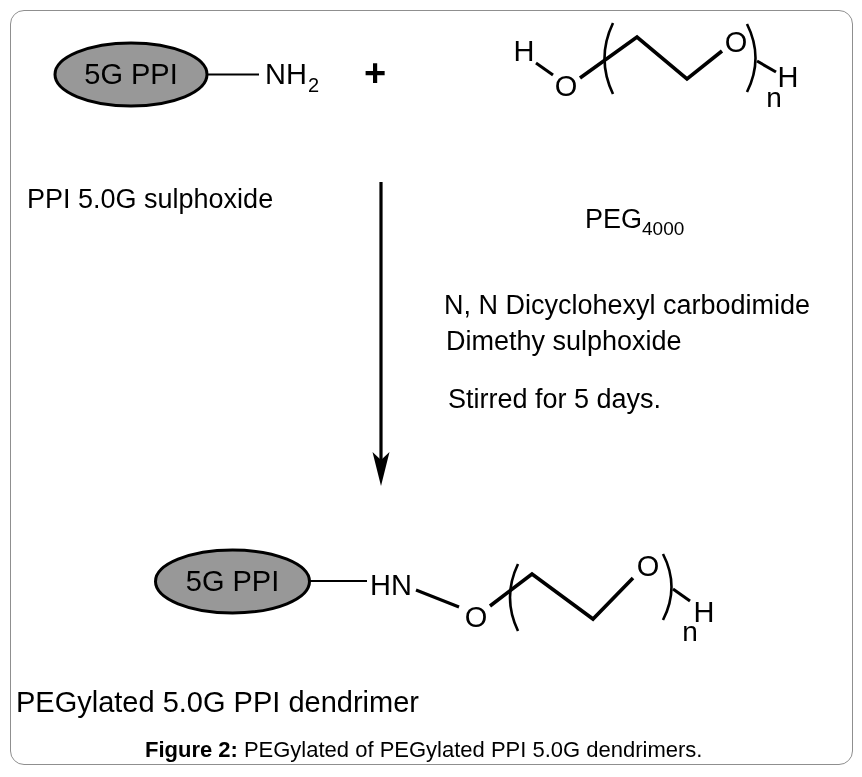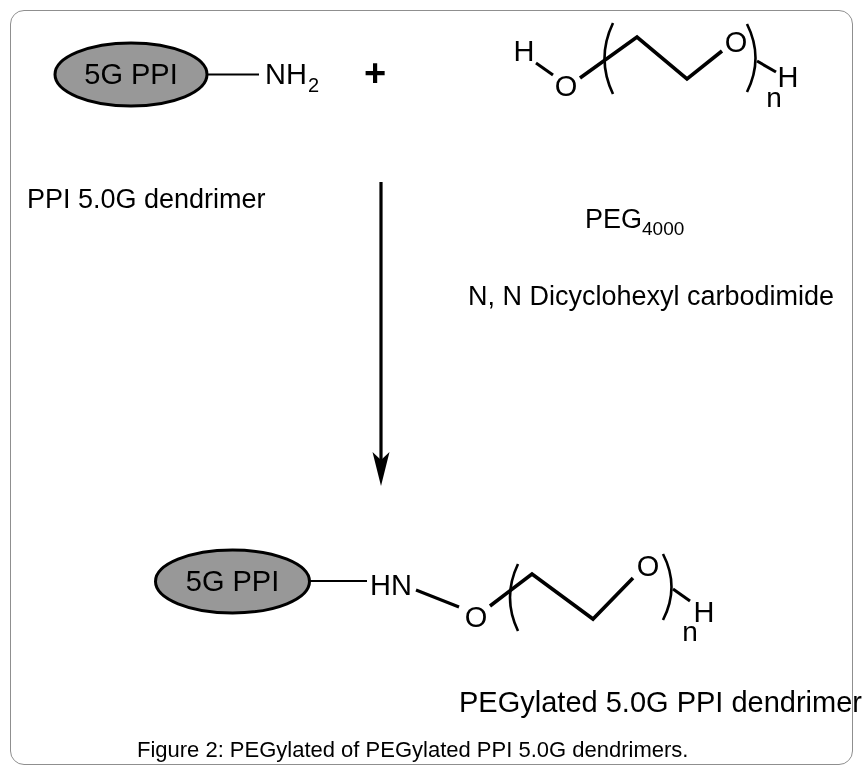--- a/index.html
+++ b/index.html
@@ -35,33 +35,33 @@
   .label {
     position: absolute;
     white-space: nowrap;
     line-height: 1;
     font-size: 27px;
   }
   #reactant-dendrimer-caption { left: 27px;  top: 186px; }
   #peg-label                  { left: 585px; top: 189px; margin-top: 17px; }
   #peg-label .subsc,
   .subsc { font-size: 19px; vertical-align: -7px; }
-  #condition-line-1 { left: 444px; top: 283px; margin-left: 24px; }
+  #condition-line-1 { left: 444px; top: 292px; }
   #condition-line-2 { left: 446px; top: 328px; }
   #condition-line-3 { left: 448px; top: 386px; }
   #product-caption {
     left: 16px; right: 0; top: 688px;
-    text-align: right;
+    text-align: left;
     font-size: 29px;
   }
   #figure-caption {
     left: 137px; top: 739px;
     font-size: 22px;
   }
-  #figure-caption .cap-label { font-weight: normal; margin-right: 6px; }
+  #figure-caption .cap-label { font-weight: bold; margin-right: 6px; margin-left: 8px; }
   svg text {
     font-family: "Liberation Sans", sans-serif;
     fill: #000000;
   }
 </style>
 </head>
 <body>
 
 <div id="canvas">
 
@@ -99,27 +99,29 @@
     <text x="476" y="627" text-anchor="middle" font-size="29">O</text>
     <path d="M 490 606 L 532 574 L 593 619 L 633 578" fill="none" stroke="#000000" stroke-width="3.6"></path>
     <path d="M 518 564 Q 502 597.5 518 631" fill="none" stroke="#000000" stroke-width="2.6"></path>
     <text x="648" y="576" text-anchor="middle" font-size="29">O</text>
     <path d="M 663 554 Q 680 587 663 620" fill="none" stroke="#000000" stroke-width="2.6"></path>
     <line x1="673" y1="589" x2="690" y2="601" stroke="#000000" stroke-width="3"></line>
     <text x="704" y="622" text-anchor="middle" font-size="29">H</text>
     <text x="690" y="641" text-anchor="middle" font-size="28">n</text>
   </svg>
 
-  <div class="label" id="reactant-dendrimer-caption">PPI 5.0G dendrimer</div>
+  <div class="label" id="reactant-dendrimer-caption">PPI 5.0G sulphoxide</div>
 
   <div class="label" id="peg-label">
     <span>PEG</span><span class="subsc">4000</span>
   </div>
 
   <div class="label" id="condition-line-1">N, N Dicyclohexyl carbodimide</div>
+  <div class="label" id="condition-line-2">Dimethy sulphoxide</div>
+  <div class="label" id="condition-line-3">Stirred for 5 days.</div>
 
   <div class="label" id="product-caption">PEGylated 5.0G PPI dendrimer</div>
 
   <div class="label" id="figure-caption">
     <span class="cap-label">Figure 2:</span><span>PEGylated of PEGylated PPI 5.0G dendrimers.</span>
   </div>
 
 </div>
 
 </body></html>

